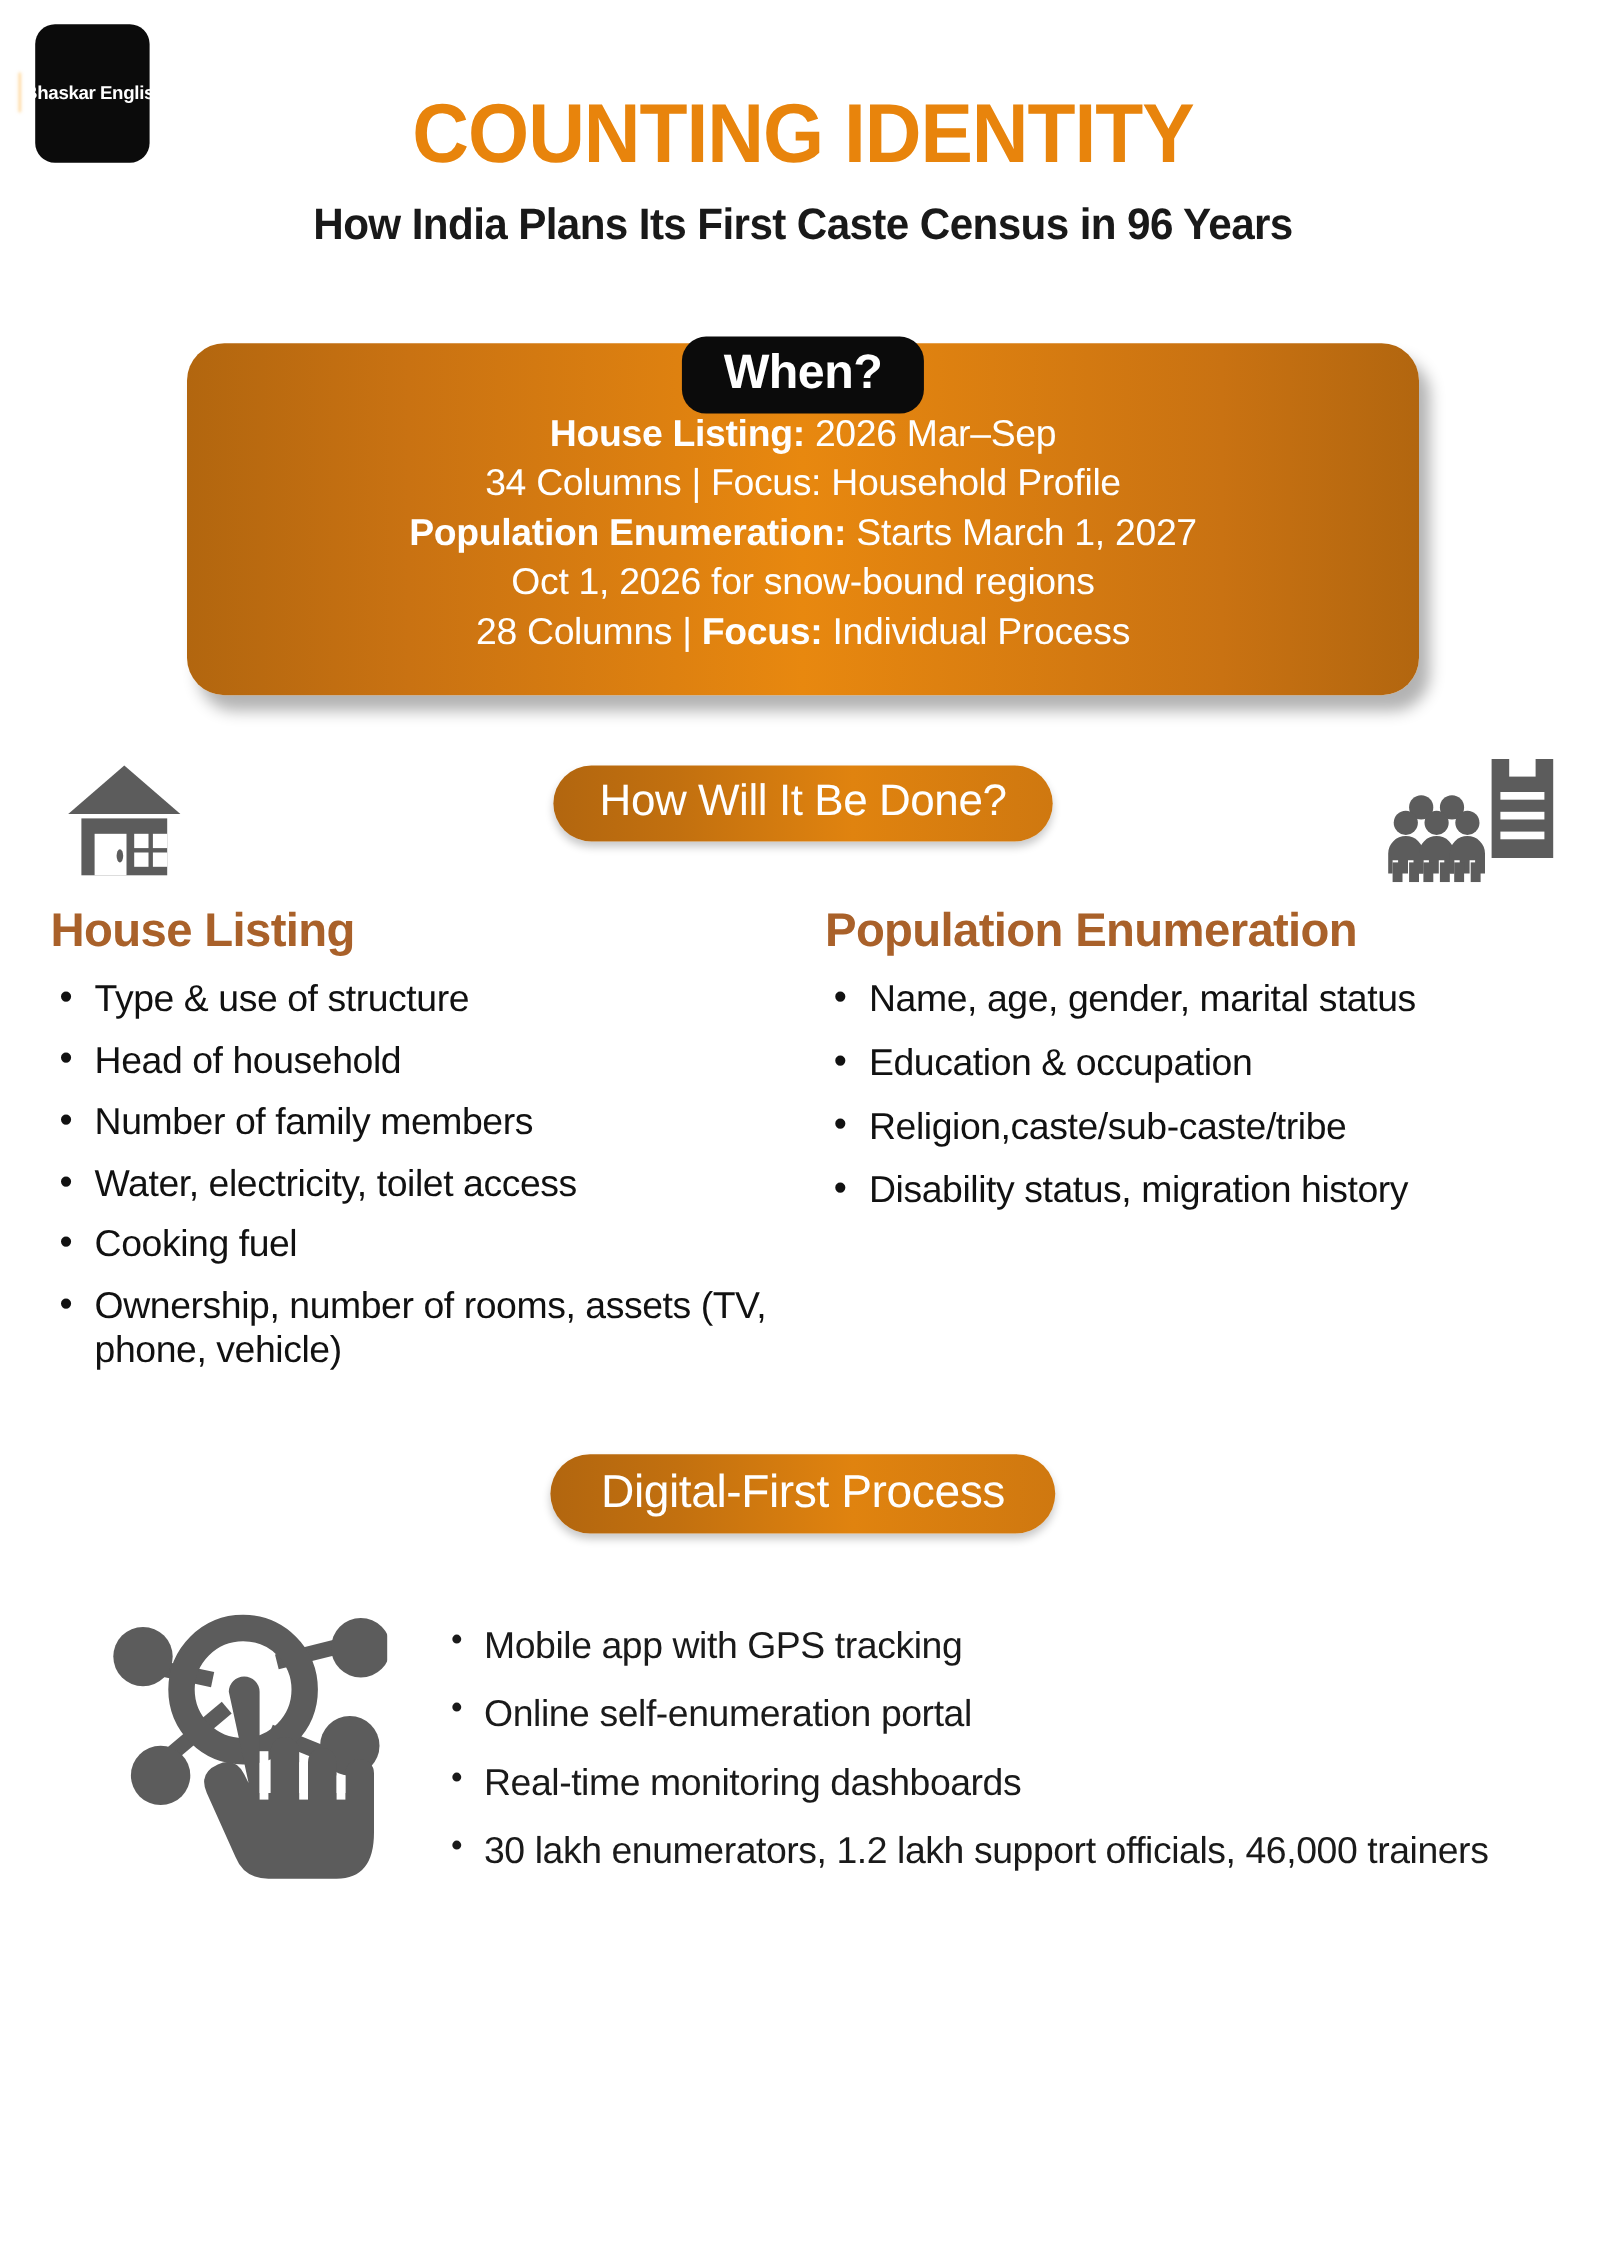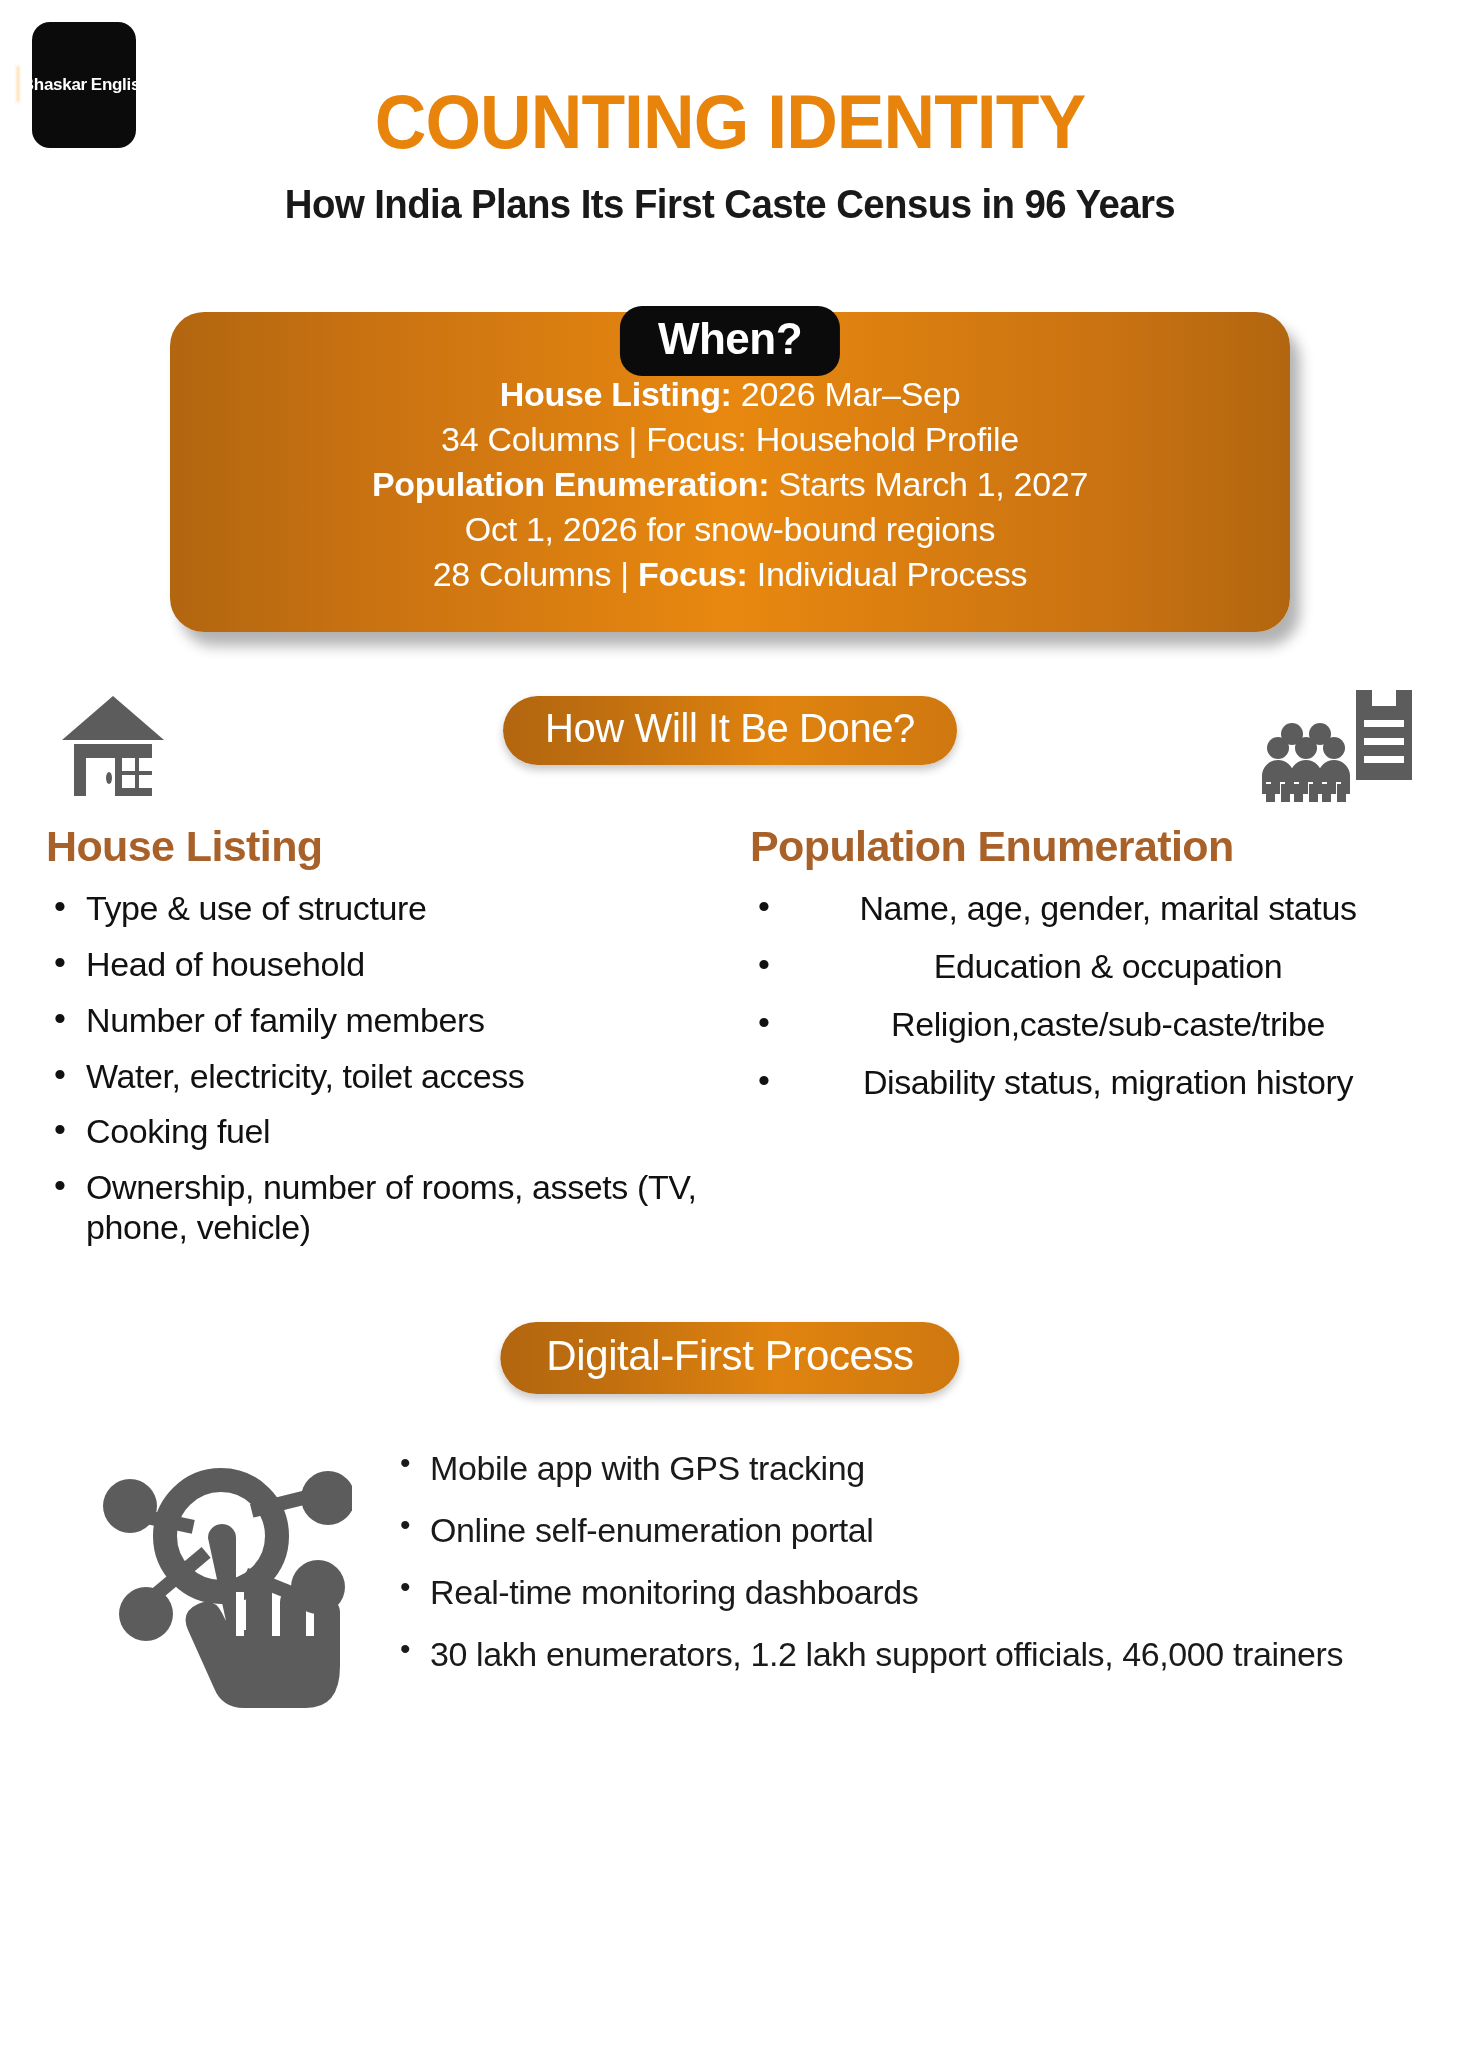--- a/index.html
+++ b/index.html
@@ -126,33 +126,33 @@
     line-height:1.17;
     letter-spacing:-.4px;
     margin-bottom:16px;
     color:#111;
   }
   ul.bullets li:before {
     content:"•";
     position:absolute; left:8px; top:-2px;
     font-size:34px;
   }
-  .col-right ul.bullets li { margin-bottom:18px;text-align:center; }
+  .col-right ul.bullets li { margin-bottom:18px; }
 
   
   .digital-band { position:relative; height:108px; margin-top:58px;padding-left:16px; }
   .pill-digital {
     position:absolute; left:50%; top:0; transform:translateX(-50%);
     font-size:42px; padding:10px 46px 14px;
   }
 
   .digital-body {
-    display:flex; align-items:flex-start;
+    display:flex; align-items:flex-end;
     padding:8px 40px 0 90px;
-    gap:34px;
+    gap:44px;
   }
   .digital-icon { flex:0 0 270px; padding-top:14px; }
   .digital-list { flex:1; padding-top:10px; }
   .digital-list ul { list-style:none; }
   .digital-list li {
     position:relative; padding-left:36px;
     font-size:34px; line-height:1.18;
     letter-spacing:-.4px; margin-bottom:22px;
   }
   .digital-list li:before {

